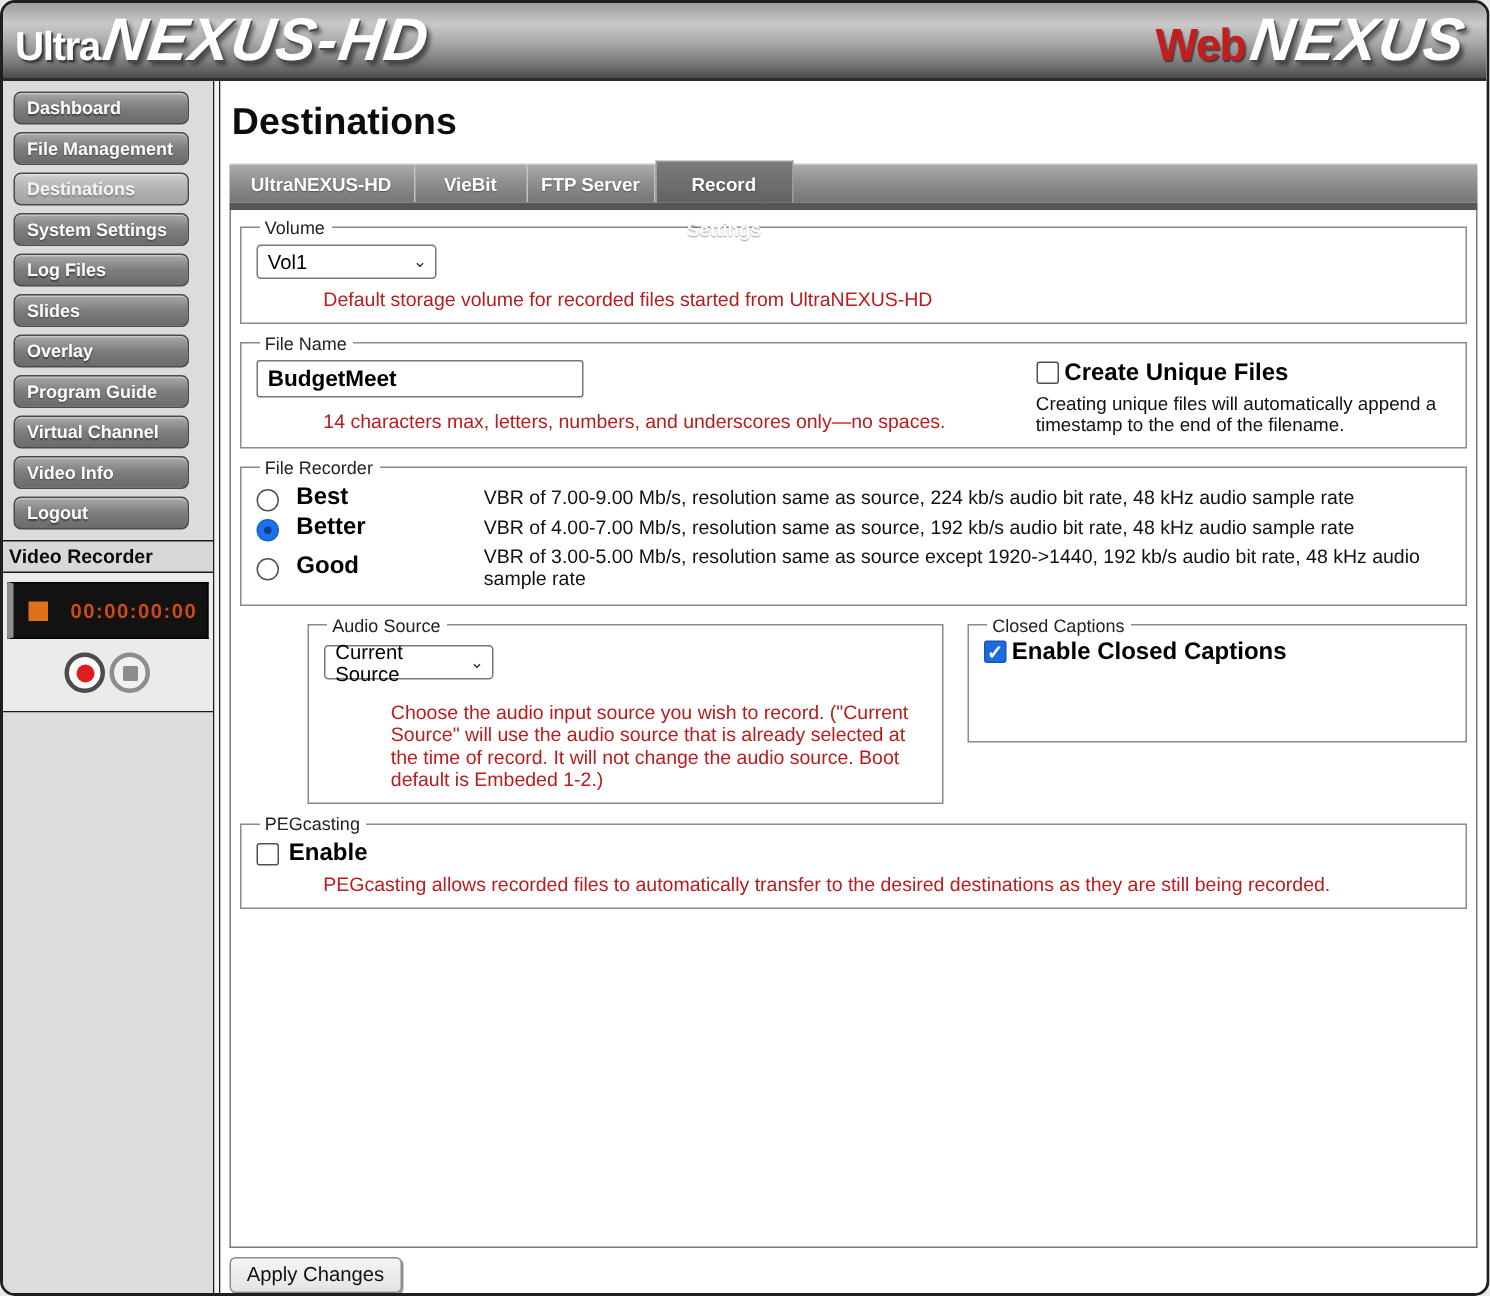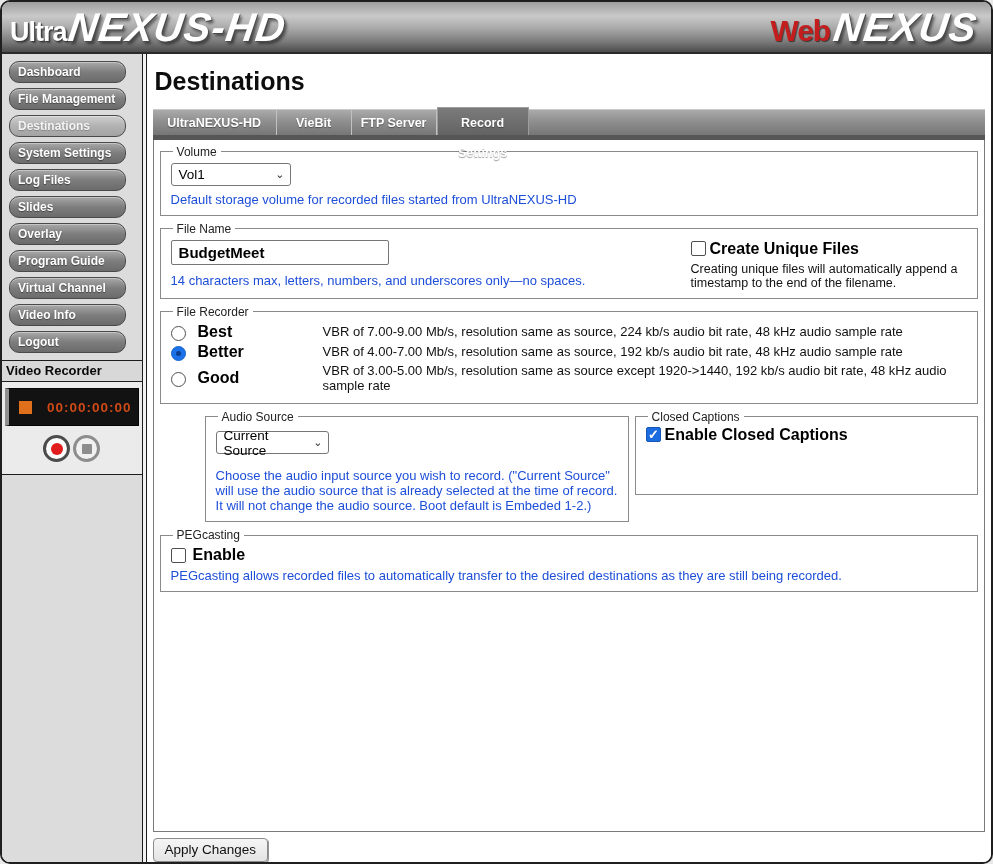--- a/index.html
+++ b/index.html
@@ -39,21 +39,21 @@
   
   .content-row { flex:1; display:flex; min-height:0; }
   .sidebar {
     flex:0 0 131px; background:#dcdcdc; border-right:1px solid #1c1c1c;
     display:flex; flex-direction:column;
   }
   .gutter { flex:0 0 4px; background:#f2f2f2; border-right:1px solid #1c1c1c; }
   .nav { padding:7px 6px 2px 7px; }
   .nav-btn {
     width:117px; height:22px; margin-bottom:5px; border:1px solid #4a4a4a;
-    border-radius:10px; background:linear-gradient(180deg,#a9a9a9,#7d7d7d 50%,#6b6b6b);
+    border-radius:5px; background:linear-gradient(180deg,#a9a9a9,#7d7d7d 50%,#6b6b6b);
     color:#fff; font-weight:bold; font-size:12px; line-height:20px;
     padding-left:8px; text-shadow:0 1px 1px rgba(0,0,0,.45); cursor:pointer;
     box-shadow:inset 0 1px 0 rgba(255,255,255,.35);
   }
   .nav-btn.active {
     background:linear-gradient(180deg,#cfcfcf,#b2b2b2 50%,#a3a3a3);
     color:#f4f4f4; text-shadow:0 1px 1px rgba(90,90,90,.5);
   }
   .vr-title {
     border-top:1px solid #1c1c1c; border-bottom:1px solid #1c1c1c;
@@ -103,21 +103,21 @@
   .tab-filler { flex:1; }
   .tab-strip { height:5px; background:#565656; margin:0 1px; }
   .tab-panel {
     border:1px solid #7a7a7a; border-top:none; margin:0 1px;
     padding:5px 6px; height:764px; overflow:hidden;
   }
   fieldset {
     border:1px solid #8a8a8a; margin-bottom:6px; padding:2px 10px 8px;
   }
   legend { font-size:12px; color:#222; padding:0 4px; margin-left:2px; }
-  .help { font-size:13px; color:#1d4ed8; }
+  .help { font-size:13px; color:#b91c1c;margin-left:45px; }
   .sel {
     display:inline-flex; align-items:center; justify-content:space-between;
     border:1px solid #767676; border-radius:3px; background:#fff;
     height:23px; padding:0 5px 0 7px; font-size:13.5px; color:#000;
     cursor:pointer; margin:2px 0 6px;
   }
   .sel .chev { font-size:11px; color:#333; margin-left:8px; }
   .sel-volume { width:120px; }
   .sel-audio  { width:113px; }
   .filename-input {
@@ -146,21 +146,21 @@
     width:15px; height:15px; border:1px solid #505050; border-radius:50%;
     background:#fff; position:relative; cursor:pointer; flex:0 0 15px;
   }
   .radio.checked { background:#1b72e8; border-color:#1263cc; }
   .radio.checked::after {
     content:""; position:absolute; left:4px; top:4px; width:5px; height:5px;
     border-radius:50%; background:#0b3e8f;
   }
   .radio-label { font-weight:bold; font-size:16px; color:#000; }
   .fq-desc { font-size:13px; color:#111; }
-  .side-row { display:flex; gap:6px; align-items:flex-start;padding-left:45px; }
+  .side-row { display:flex; gap:16px; align-items:flex-start;padding-left:45px; }
   .fs-audio { flex:0 0 424px; min-height:112px; margin-bottom:0; }
   .fs-cc { flex:1; min-height:85px; margin-bottom:0; }
   .audio-help { font-size:13px; margin-top:8px; max-width:402px; }
   .cc-help { font-size:13px; margin-top:4px; }
   .fs-peg { margin-top:6px; }
   .peg-row { display:flex; align-items:center; gap:7px; margin:2px 0 4px; }
   .apply-btn {
     display:inline-block; margin:6px 0 0 1px;
     background:linear-gradient(180deg,#f5f5f5,#e4e4e4);
     border:1px solid #8a8a8a; border-radius:4px;

